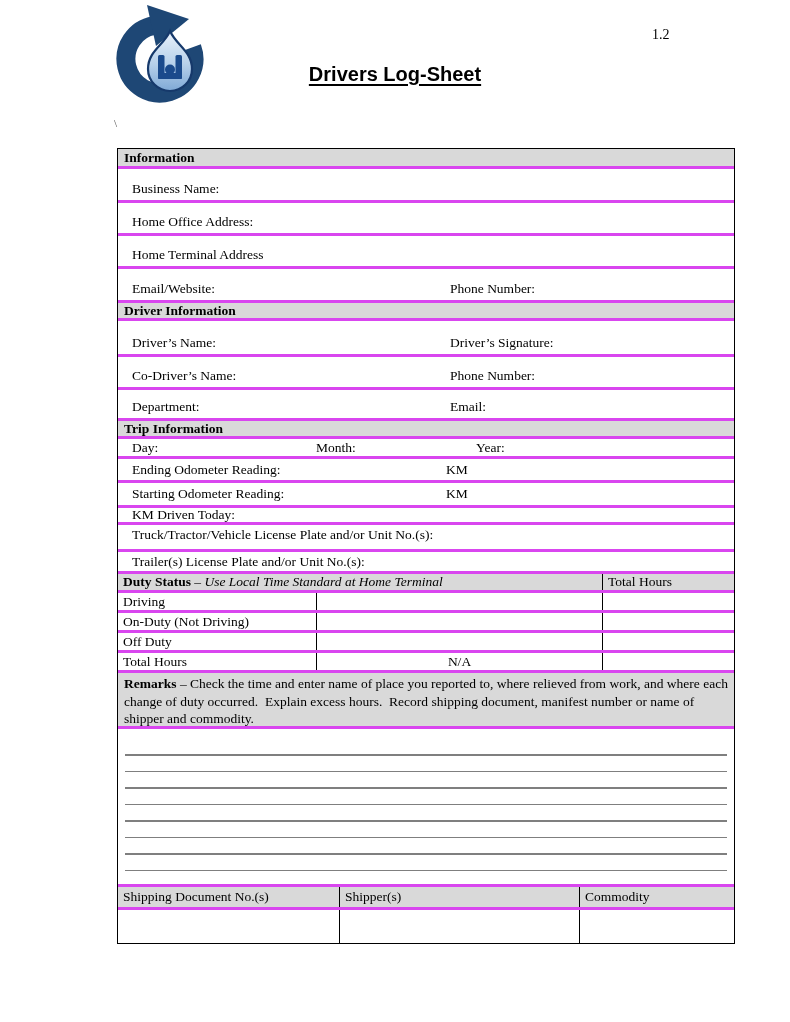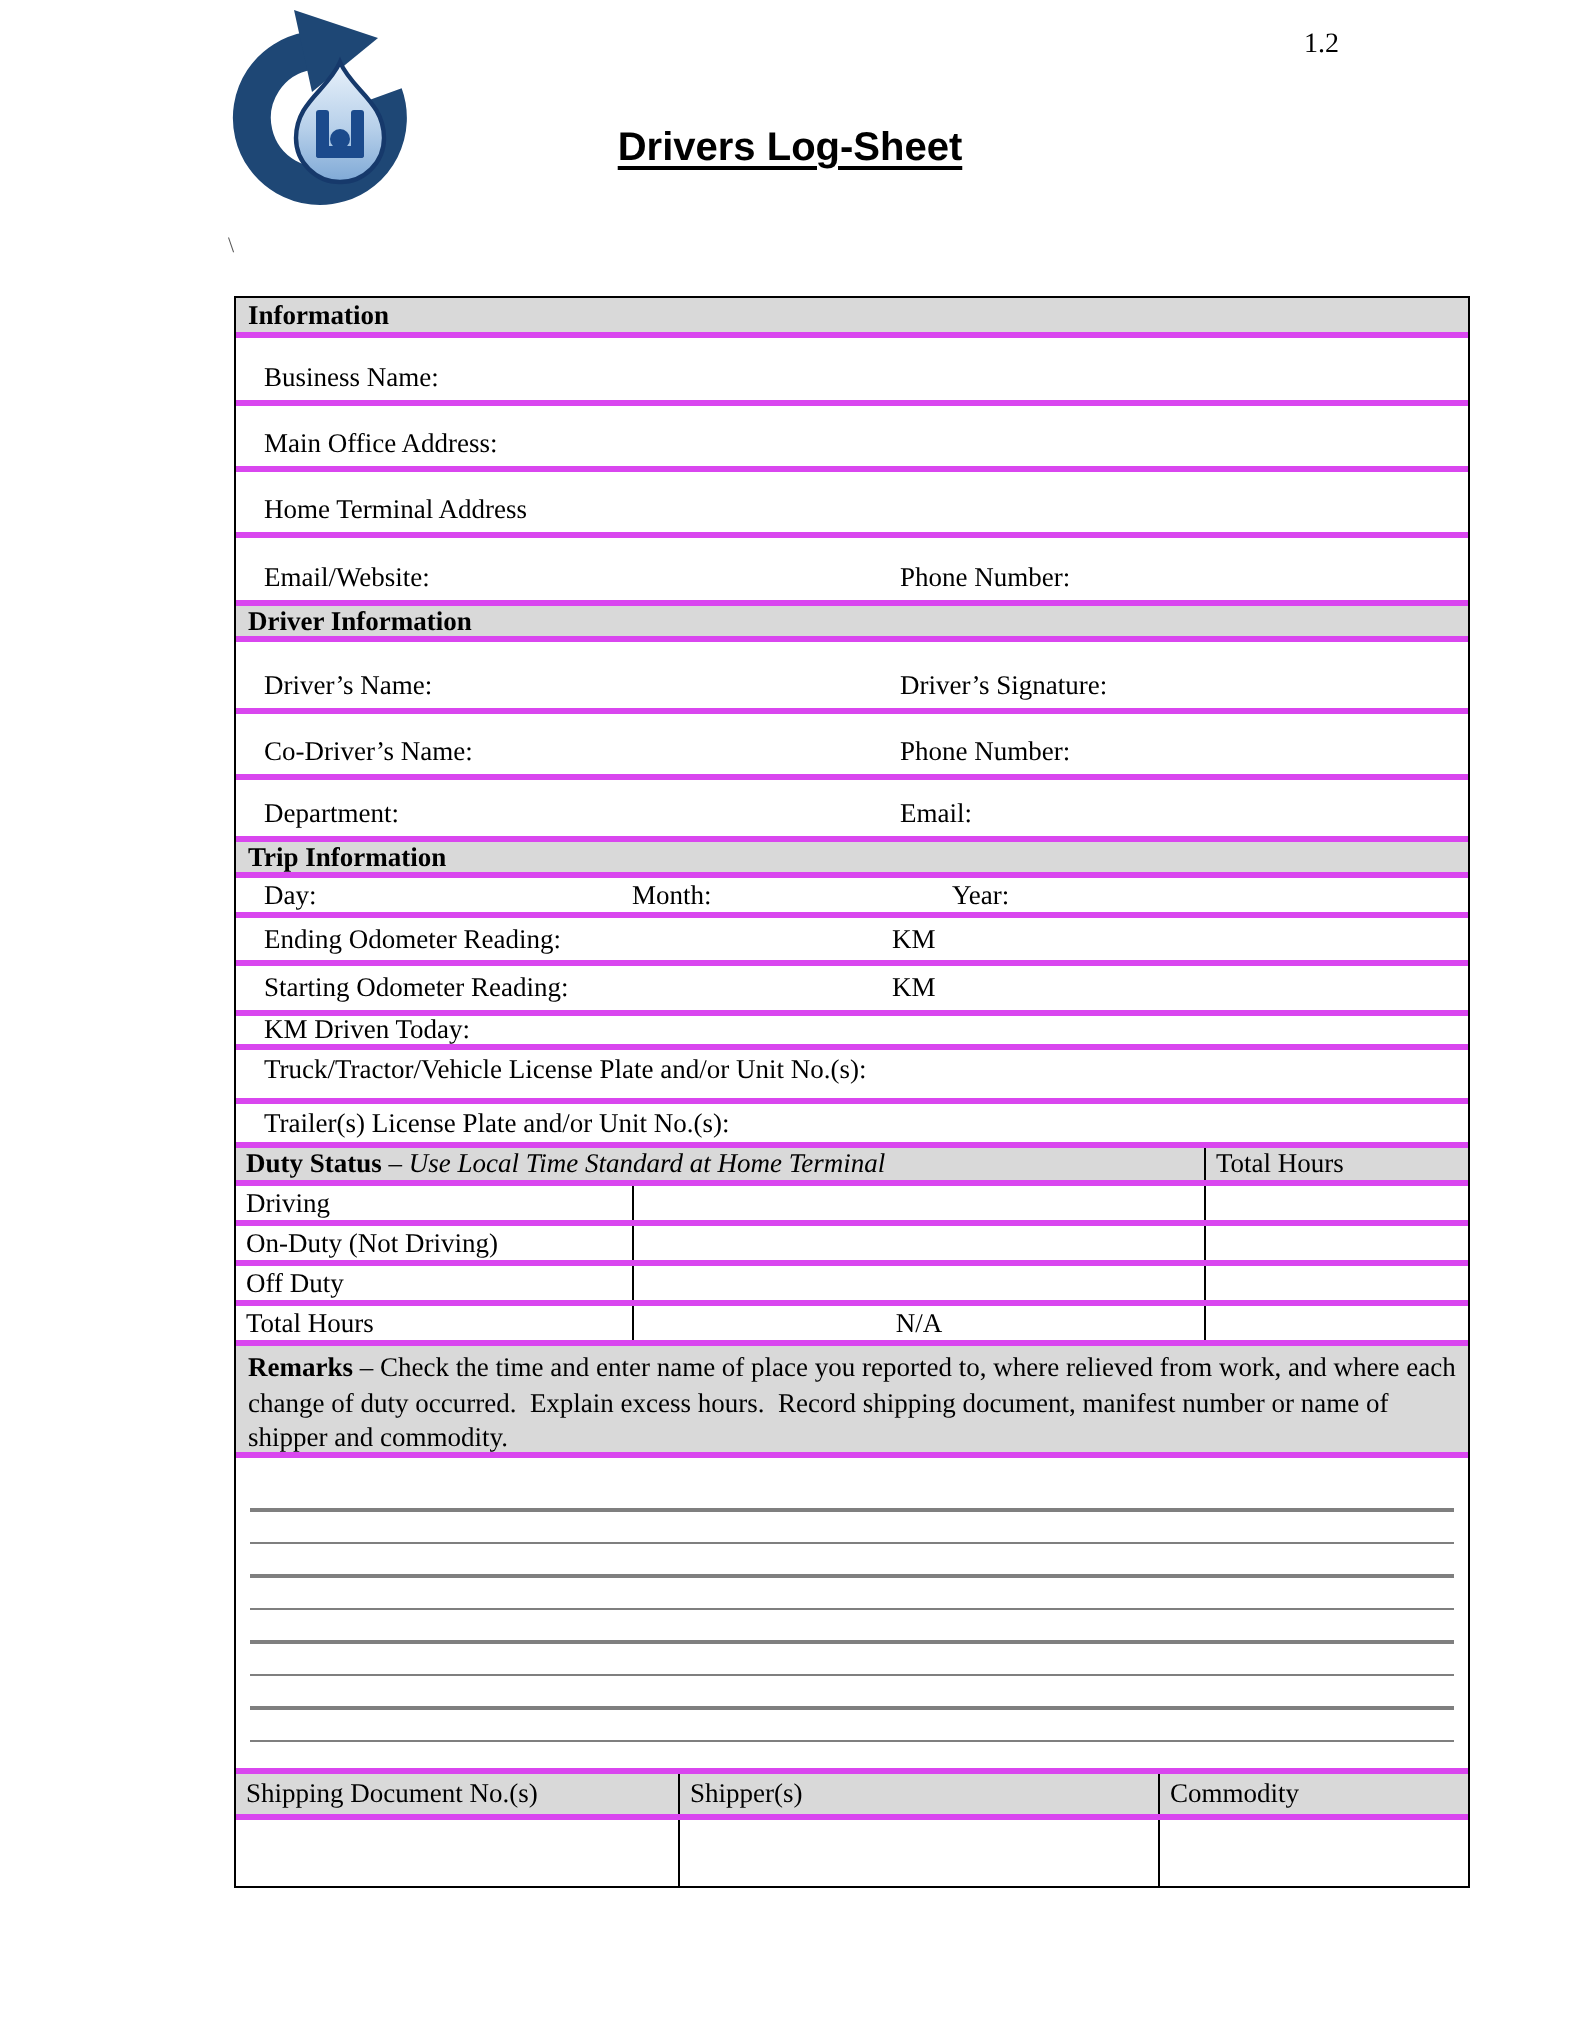--- a/index.html
+++ b/index.html
@@ -6,21 +6,21 @@
   .page{position:relative;width:790px;height:1022px;background:#ffffff;
         font-family:"Liberation Serif", serif;color:#000;overflow:hidden;}
 
   
   .logo-svg{position:absolute;left:110px;top:3px;width:122px;height:102px;}
   .logo-text{position:absolute;left:233px;top:4px;width:140px;}
   .logo-acronym{font-family:"Liberation Serif",serif;font-size:35px;line-height:40px;
                 color:#21446e;letter-spacing:1px;}
   .logo-sub{font-family:"Liberation Sans",sans-serif;font-size:9.5px;line-height:10.5px;
             color:#7690b3;text-align:center;width:128px;letter-spacing:.2px;}
-  .page-number{position:absolute;left:652px;top:15px;font-size:14px;}
+  .page-number{position:absolute;left:652px;top:27px;font-size:14px;}
   .doc-title-wrap{position:absolute;left:0;top:63px;width:100%;text-align:center;}
   .doc-title{font-family:"Liberation Sans",sans-serif;font-weight:bold;font-size:20px;
              text-decoration:underline;text-decoration-thickness:2px;text-underline-offset:3px;}
   .stray-mark{position:absolute;left:114px;top:117px;font-size:11px;color:#555;}
 
   
   .form{position:absolute;left:117px;top:148px;width:618px;border:1px solid #000;
         box-sizing:border-box;font-size:13.5px;}
   .row{position:relative;border-bottom:3px solid #d946ef;box-sizing:border-box;background:#fff;}
   .row.last{border-bottom:none;}
@@ -84,21 +84,21 @@
   <div class="stray-mark">\</div>
 
   <div class="form">
 
     <div class="row sec" style="height:20px">Information</div>
 
     <div class="row" style="height:34px">
       <span class="lbl">Business Name:</span>
     </div>
     <div class="row" style="height:33px">
-      <span class="lbl">Main Office Address:</span>
+      <span class="lbl">Home Office Address:</span>
     </div>
     <div class="row" style="height:33px">
       <span class="lbl">Home Terminal Address</span>
     </div>
     <div class="row" style="height:34px">
       <span class="lbl">Email/Website:</span>
       <span class="lbl c2">Phone Number:</span>
     </div>
 
     <div class="row sec" style="height:18px">Driver Information</div>

